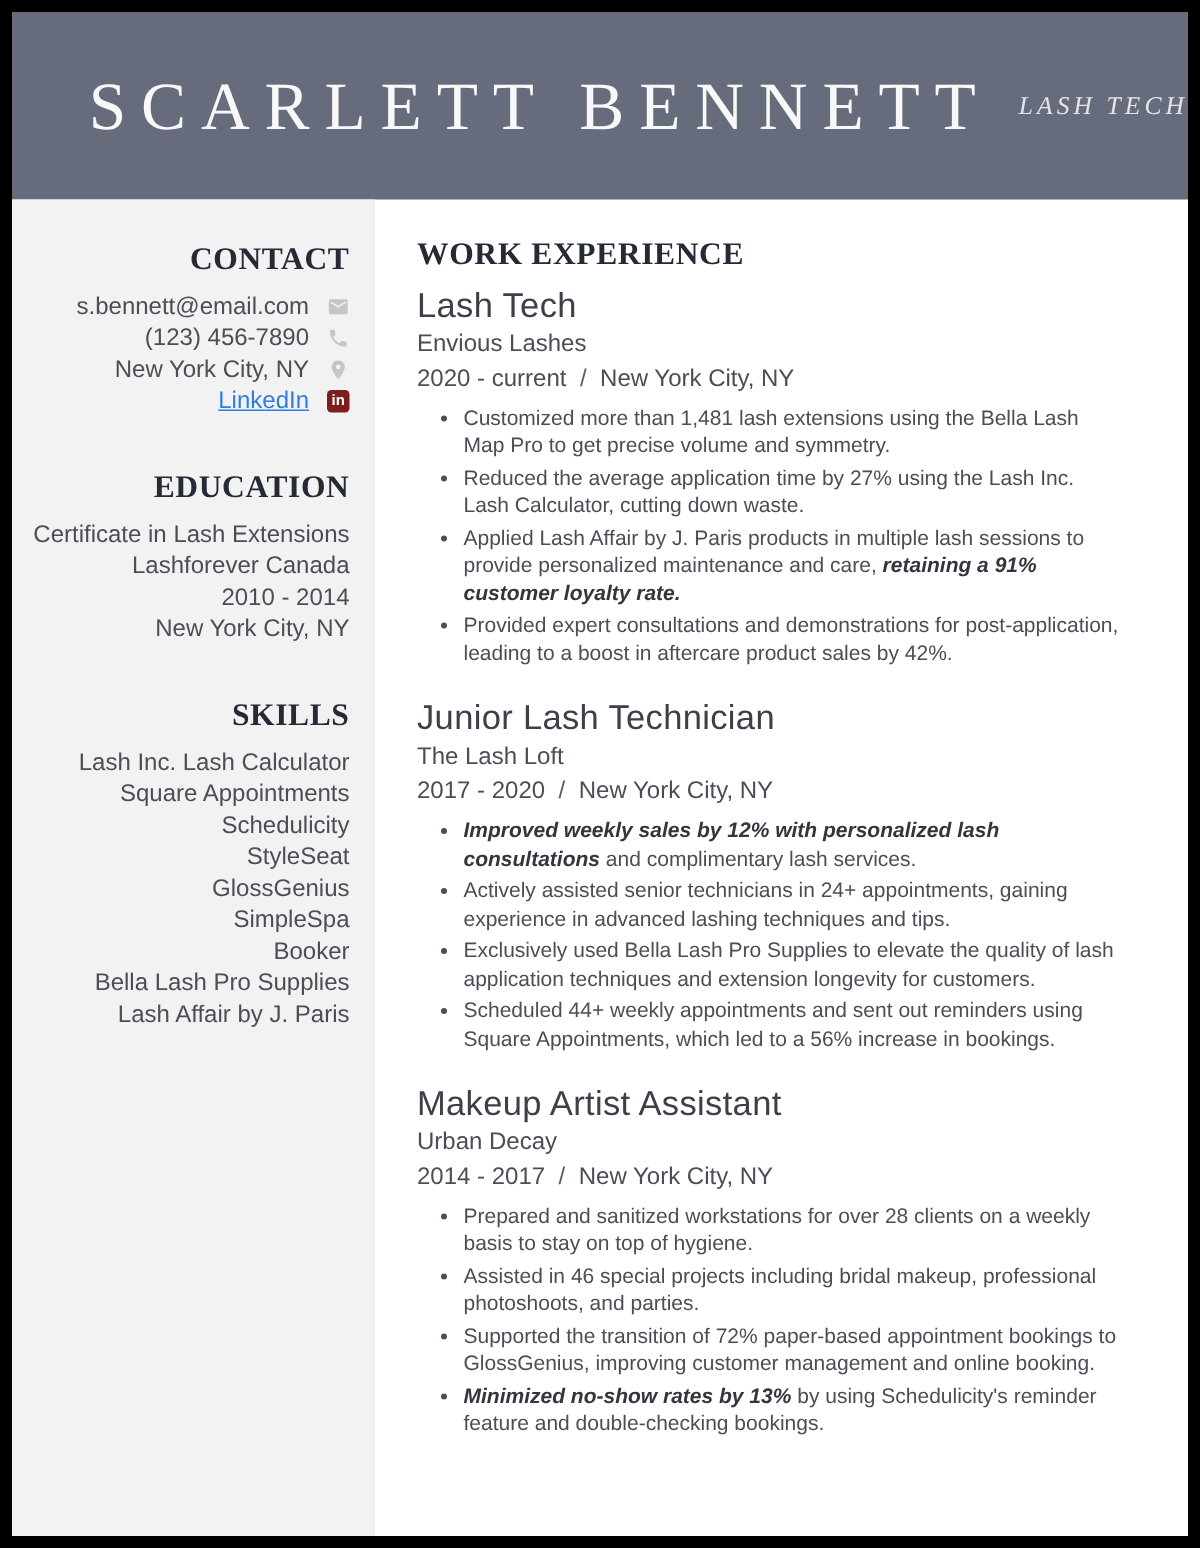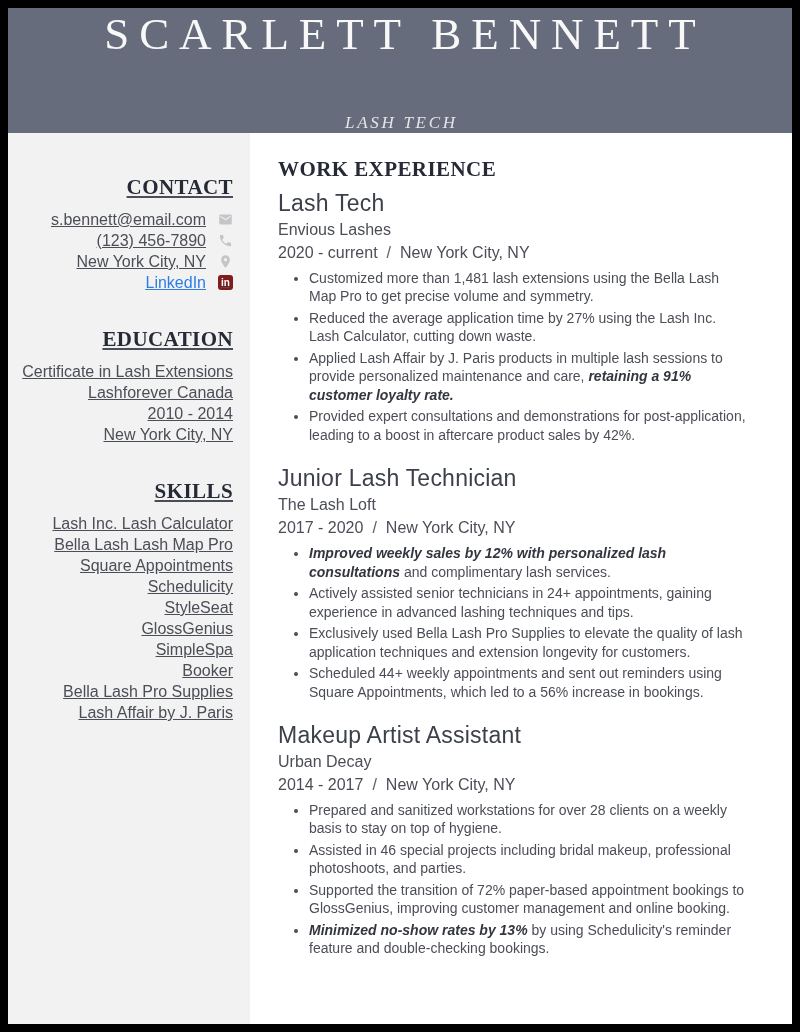--- a/index.html
+++ b/index.html
@@ -3,32 +3,32 @@
 <meta charset="utf-8">
 <style>
   * { margin:0; padding:0; box-sizing:border-box; }
   html,body { background:#ffffff; }
   body { width:800px; font-family:"Liberation Sans", sans-serif; }
 
   .page { width:800px; height:1032px; border:8px solid var(--border-color,#000); background:#fff;
           overflow:hidden; display:flex; flex-direction:column; }
 
   
-  .header { flex:0 0 125px; background:var(--header-bg,#666c7c); display:flex; flex-direction:column;
-            align-items:center; justify-content:space-between; gap:16px; }
+  .header { flex:0 0 125px; background:var(--header-bg,#666c7c); display:flex; flex-direction:row;
+            align-items:center; justify-content:flex-end; gap:16px; }
   .name { font-family:"Liberation Serif", serif; font-weight:400; font-size:45px; color:#f8f8f9;
           letter-spacing:0.22em; text-indent:0.22em; white-space:nowrap; }
   .subtitle { font-family:"Liberation Serif", serif; font-style:italic; font-size:17px; color:#e4e5e9;
               letter-spacing:0.16em; text-indent:0.16em; }
 
   
   .body-row { flex:1; display:flex; min-height:0; }
 
-  .sidebar { flex:0 0 242px; background:var(--sidebar-bg,#f2f2f2); padding:42px 17px 20px 10px;
-             text-align:right; color:#4b4e56; font-size:16px;text-decoration:underline; }
+  .sidebar { flex:0 0 242px; background:var(--sidebar-bg,#f2f2f2); padding:27px 17px 20px 10px;
+             text-align:right; color:#4b4e56; font-size:16px; }
   .sidebar section { margin-bottom:34px; }
   .side-heading, .main-heading { font-family:"Liberation Serif", serif; font-size:21px; font-weight:700;
              color:#262a36; letter-spacing:0.02em; }
   .side-heading { margin-bottom:9px; }
 
   .contact-list { list-style:none; }
   .contact-row { display:flex; justify-content:flex-end; align-items:center; gap:12px; line-height:21px; }
   .contact-icon { display:inline-flex; color:#c3c5c9; }
   .contact-icon svg { width:15px; height:15px; display:block; }
   .li-badge { width:15px; height:15px; background:#7f1d1d; color:#fff; border-radius:3px;
@@ -108,21 +108,20 @@
         <div class="edu-line">Certificate in Lash Extensions</div>
         <div class="edu-line">Lashforever Canada</div>
         <div class="edu-line">2010 - 2014</div>
         <div class="edu-line">New York City, NY</div>
       </section>
 
       <section>
         <h2 class="side-heading">SKILLS</h2>
         <ul class="skills-list" id="skills-list">
             <li>Lash Inc. Lash Calculator</li>
-            <li>Bella Lash Lash Map Pro</li>
             <li>Square Appointments</li>
             <li>Schedulicity</li>
             <li>StyleSeat</li>
             <li>GlossGenius</li>
             <li>SimpleSpa</li>
             <li>Booker</li>
             <li>Bella Lash Pro Supplies</li>
             <li>Lash Affair by J. Paris</li>
           </ul>
       </section>

